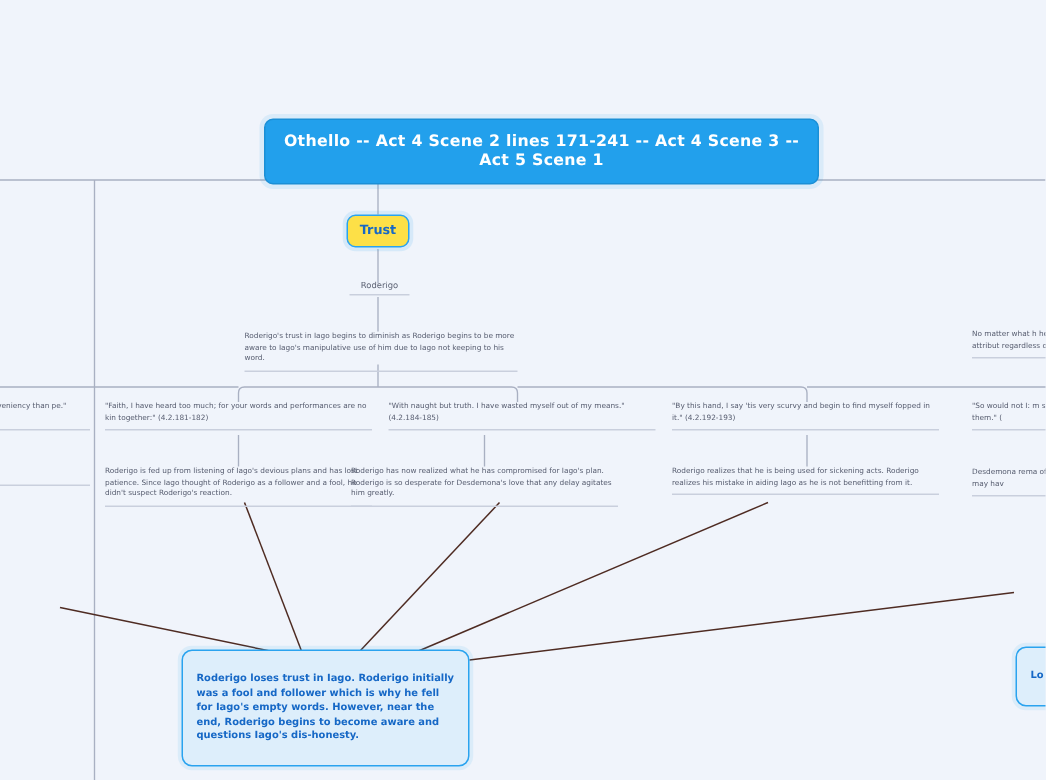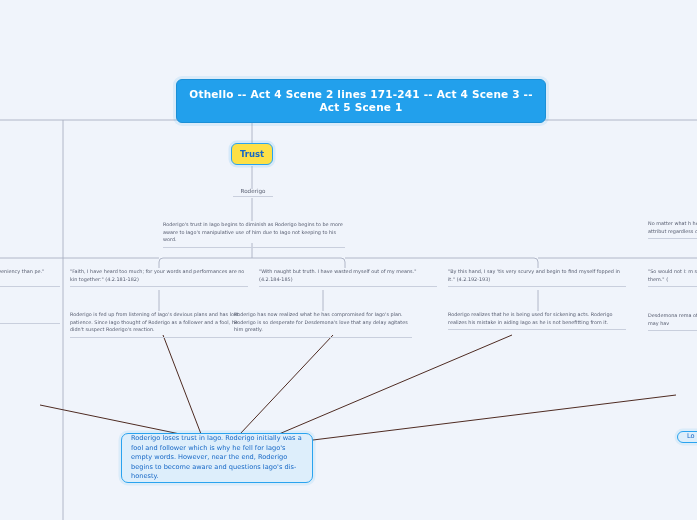--- a/index.html
+++ b/index.html
@@ -94,24 +94,24 @@
   }
   .leaf.quote { font-style: normal; }
 
   
   .summary-box {
     position: absolute;
     box-sizing: border-box;
     background: #ddeefb;
     border: 1.5px solid #2aa3ef;
     border-radius: 7px;
-    padding: 0 9px;
+    padding: 14px 9px;
     color: #1668c6;
     font-size: 6.6px;
-    font-weight: normal;
+    font-weight: bold;
     line-height: 1.45;
     box-shadow: 0 0 0 2.5px rgba(42,163,239,0.10);
   }
   #summary-main {
     left: 121px;
     top: 433px;
     width: 192px;
   }
   #summary-right {
     left: 677px;

